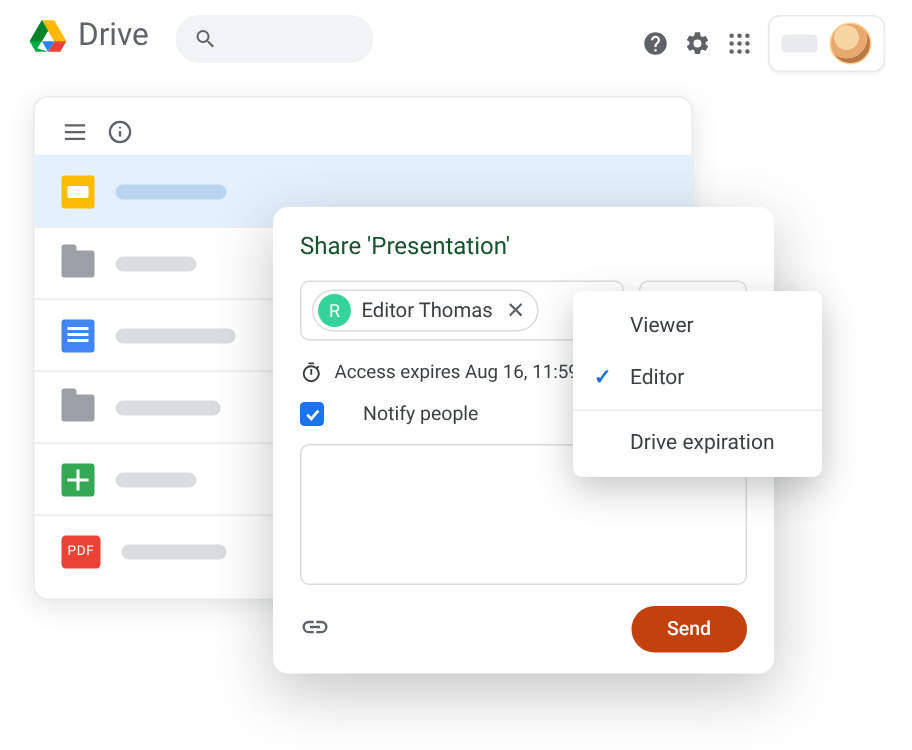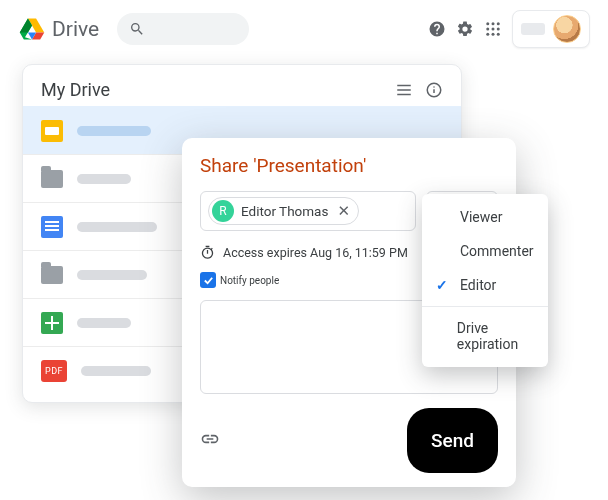--- a/index.html
+++ b/index.html
@@ -1,18 +1,18 @@
 <!DOCTYPE html>
 <html><head>
 <meta charset="utf-8">
 <style>
 * { box-sizing: border-box; margin: 0; padding: 0; font-family: 'Google Sans', Roboto, Arial, sans-serif; }
 body { background: #fff; width: 608px; height: 500px; position: relative; overflow: hidden; }
 
-.topbar { display: flex; align-items: center; gap: 18px; padding: 10px 18px 6px; }
+.topbar { display: flex; align-items: flex-start; gap: 18px; padding: 10px 18px 6px; }
 .drive-brand { display: flex; align-items: center; gap: 6px; }
 .drive-name { font-size: 21px; color: #5f6368; }
 .search { display: flex; align-items: center; background: #f1f3f4; border-radius: 22px; width: 132px; height: 32px; padding: 0 12px; }
 .top-icons { display: flex; align-items: center; gap: 10px; margin-left: auto; color: #5f6368; }
 .account-pill { display: flex; align-items: center; gap: 8px; background: #fff; border: 1px solid #e8eaed; border-radius: 8px; padding: 4px 8px; box-shadow: 0 1px 2px rgba(0,0,0,.06); }
 .account-blank { width: 24px; height: 12px; background: #e8eaed; border-radius: 3px; }
 .avatar { width: 28px; height: 28px; border-radius: 50%; background: radial-gradient(circle at 40% 35%, #f8d6a3 0 35%, #e7a96f 36% 60%, #b77a47 61% 100%); border: 1px solid #fccf8d; }
 
 .drive-panel { position: absolute; left: 22px; top: 64px; width: 440px; background: #fff; border: 1px solid #e8eaed; border-radius: 10px; box-shadow: 0 4px 18px rgba(60,64,67,.15); padding-top: 12px; padding-bottom: 8px; }
 .dp-head { display: flex; align-items: center; justify-content: space-between; padding: 2px 18px 6px; }
@@ -33,38 +33,38 @@
 .icon-slides::after { content:""; position:absolute; left:4px; right:4px; top:7px; bottom:7px; background:#fff; border-radius:1px; }
 .icon-folder { width: 22px; height: 18px; background: #9aa0a6; border-radius: 2px; position: relative; }
 .icon-folder::before { content:""; position:absolute; left:0; top:-4px; width:10px; height:5px; background:#9aa0a6; border-radius:2px 2px 0 0; }
 .icon-doc { width: 22px; height: 22px; background:#4285f4; border-radius:2px; position:relative; }
 .icon-doc::before { content:""; position:absolute; left:4px; top:5px; width:14px; height:2px; background:#fff; box-shadow: 0 4px 0 #fff, 0 8px 0 #fff; }
 .icon-sheet { width:22px; height:22px; background:#34a853; border-radius:2px; position:relative; }
 .icon-sheet::before { content:""; position:absolute; left:4px; top:4px; right:4px; bottom:4px; background: linear-gradient(#fff,#fff) center/2px 100% no-repeat, linear-gradient(#fff,#fff) center/100% 2px no-repeat; }
 .icon-pdf { width:26px; height:22px; background:#ea4335; border-radius:3px; color:#fff; font-size:9px; font-weight:400; display:flex; align-items:center; justify-content:center; letter-spacing:0.5px; }
 
 .share-modal { position: absolute; left: 182px; top: 138px; width: 334px; background: #fff; border-radius: 10px; box-shadow: 0 12px 40px rgba(60,64,67,.3); padding: 16px 18px 14px; }
-.share-title { font-size: 19px; color: #c2410c; margin-bottom: 14px; }
+.share-title { font-size: 16px; color: #14532d; margin-bottom: 14px; }
 .recip-row { display: flex; gap: 10px; align-items: center; }
 .recip-input { flex: 1; display: flex; align-items: center; border: 1px solid #dadce0; border-radius: 6px; padding: 5px 7px; height: 40px; }
 .chip { display: flex; align-items: center; gap: 7px; border: 1px solid #dadce0; border-radius: 18px; padding: 2px 8px 2px 3px; font-size: 13.5px; color: #3c4043; }
 .chip-avatar { width: 22px; height: 22px; border-radius: 50%; background: #34d399; color: #fff; font-size: 12px; display:flex; align-items:center; justify-content:center; }
 .chip-x { font-size: 15px; color: #5f6368; cursor: pointer; margin-left: 2px; }
 .role-btn { display:flex; align-items:center; gap:6px; border:1px solid #dadce0; border-radius:6px; padding: 0 10px; height:40px; font-size:14px; color:#3c4043; background:#fff; cursor:pointer; }
 .caret { width:0; height:0; border-left:4px solid transparent; border-right:4px solid transparent; border-top:5px solid #5f6368; }
 
 .expiry { display:flex; align-items:center; gap:8px; font-size:12.5px; color:#3c4043; margin-top:14px; }
-.notify { display:flex; align-items:center; gap:4px; font-size:10px; color:#3c4043; margin-top:12px; }
+.notify { display:flex; align-items:center; gap:26px; font-size:13px; color:#3c4043; margin-top:12px; }
 .checkbox { width:16px; height:16px; background:#1a73e8; border-radius:3px; display:flex; align-items:center; justify-content:center; }
 .message-box { border:1px solid #dadce0; border-radius:6px; height:94px; margin-top:12px; }
 .share-footer { display:flex; align-items:center; justify-content:space-between; margin-top:14px; }
 .link-ic { color:#5f6368; }
-.send-btn { background:#000000; color:#fff; border:none; border-radius:22px; padding: 21px 24px; font-size:19px; font-weight:500; cursor:pointer; }
-
-.role-menu { position:absolute; right:-32px; top:56px; width:126px; background:#fff; border-radius:6px; box-shadow: 0 8px 24px rgba(60,64,67,.3); padding: 6px 0; z-index: 5; }
+.send-btn { background:#c2410c; color:#fff; border:none; border-radius:22px; padding: 8px 24px; font-size:13px; font-weight:500; cursor:pointer; }
+
+.role-menu { position:absolute; right:-32px; top:56px; width:166px; background:#fff; border-radius:6px; box-shadow: 0 8px 24px rgba(60,64,67,.3); padding: 6px 0; z-index: 5; }
 .role-item { display:flex; align-items:center; gap:8px; padding: 9px 14px 9px 14px; font-size:14px; color:#3c4043; cursor:pointer; }
 .role-item .check { width:16px; color:#1a73e8; font-weight:bold; }
 .role-sep { height:1px; background:#e8eaed; margin:4px 0; }
 </style>
 </head>
 <body>
 
 <div class="topbar">
   <div class="drive-brand">
     <svg width="28" height="28" viewBox="0 0 48 48">
@@ -101,21 +101,20 @@
       </svg>
     <div class="account-pill">
       <div class="account-blank"></div>
       <div class="avatar"></div>
     </div>
   </div>
 </div>
 
 <div class="drive-panel">
   <div class="dp-head">
-    <div class="dp-title">My Drive</div>
     <div class="dp-head-icons">
       <svg width="18" height="18" viewBox="0 0 24 24" fill="#5f6368">
           <path d="M3 5h18v2H3zM3 11h18v2H3zM3 17h18v2H3z"></path>
         </svg>
       <svg width="18" height="18" viewBox="0 0 24 24" fill="none" stroke="#5f6368" stroke-width="2">
           <circle cx="12" cy="12" r="9"></circle>
           <line x1="12" y1="11" x2="12" y2="16"></line>
           <circle cx="12" cy="8" r="1" fill="#5f6368" stroke="none"></circle>
         </svg>
     </div>
@@ -161,24 +160,20 @@
       <span class="caret"></span>
     </button>
   </div>
 
   <div class="role-menu">
     <div class="role-item">
         <span class="check"></span>
         <span>Viewer</span>
       </div>
     <div class="role-item">
-        <span class="check"></span>
-        <span>Commenter</span>
-      </div>
-    <div class="role-item">
         <span class="check">✓</span>
         <span>Editor</span>
       </div>
     <div class="role-sep"></div>
     <div class="role-item">
         <span class="check"></span>
         <span>Drive expiration</span>
       </div>
   </div>
 

